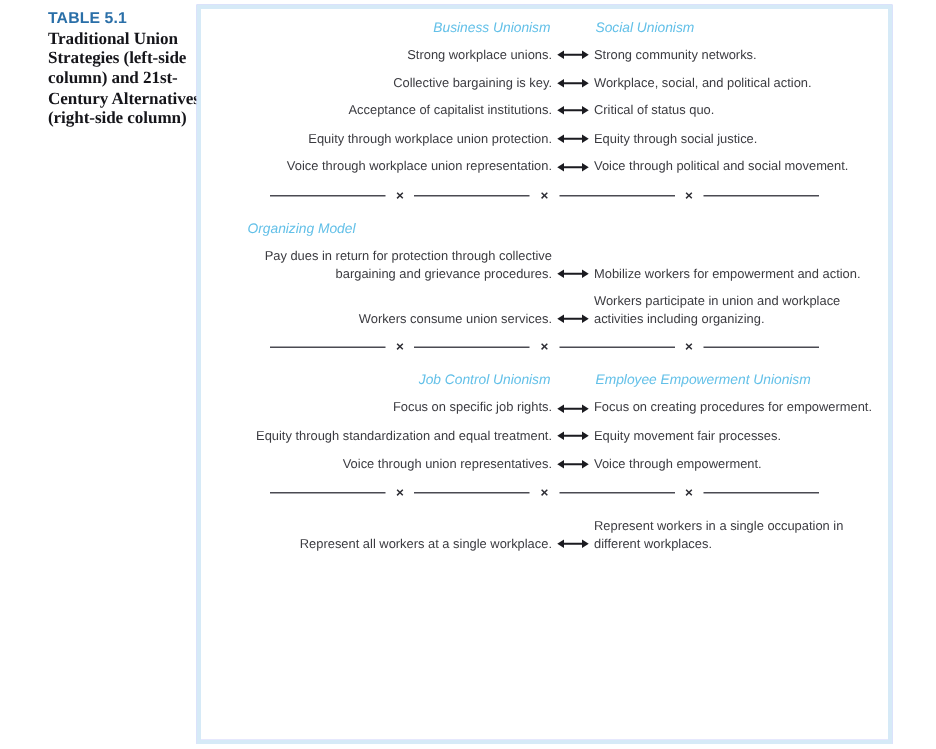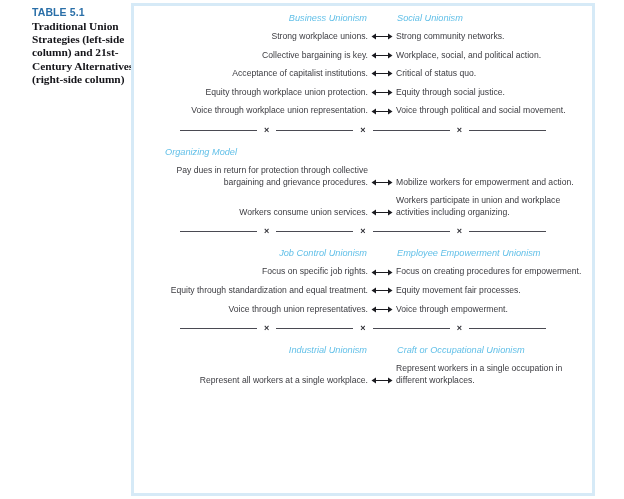--- a/index.html
+++ b/index.html
@@ -299,25 +299,20 @@
               <div class="sep-x">×</div>
               <div class="sep-line"></div>
               <div class="sep-x">×</div>
               <div class="sep-line"></div>
               <div class="sep-x">×</div>
               <div class="sep-line"></div>
             </div>
           </div>
         </div>
         <div class="section">
-          <div class="hdr-row">
-            <div class="hdr-left">Industrial Unionism</div>
-            <div class="hdr-gap"></div>
-            <div class="hdr-right">Craft or Occupational Unionism</div>
-          </div>
           <div class="pair">
             <div class="cellL">Represent all workers at a single workplace.</div>
             <div class="arrowcell">
               <svg width="22" height="9" viewBox="0 0 22 9" aria-hidden="true">
                 <path d="M0.5 4.5 L5 1.6 L5 3.9 L17 3.9 L17 1.6 L21.5 4.5 L17 7.4 L17 5.1 L5 5.1 L5 7.4 Z" fill="#1b1b20"></path>
               </svg>
             </div>
             <div class="cellR">Represent workers in a single occupation in different workplaces.</div>
           </div>
         </div>

